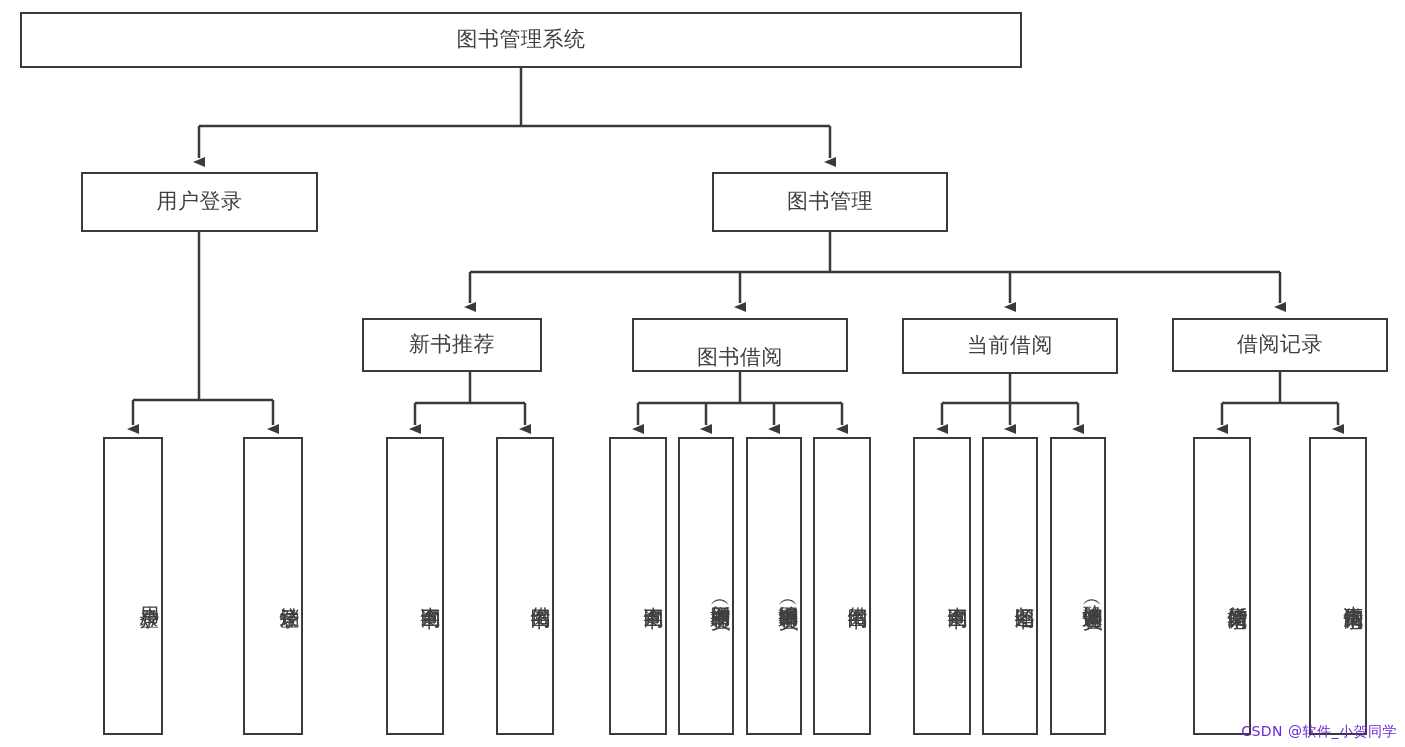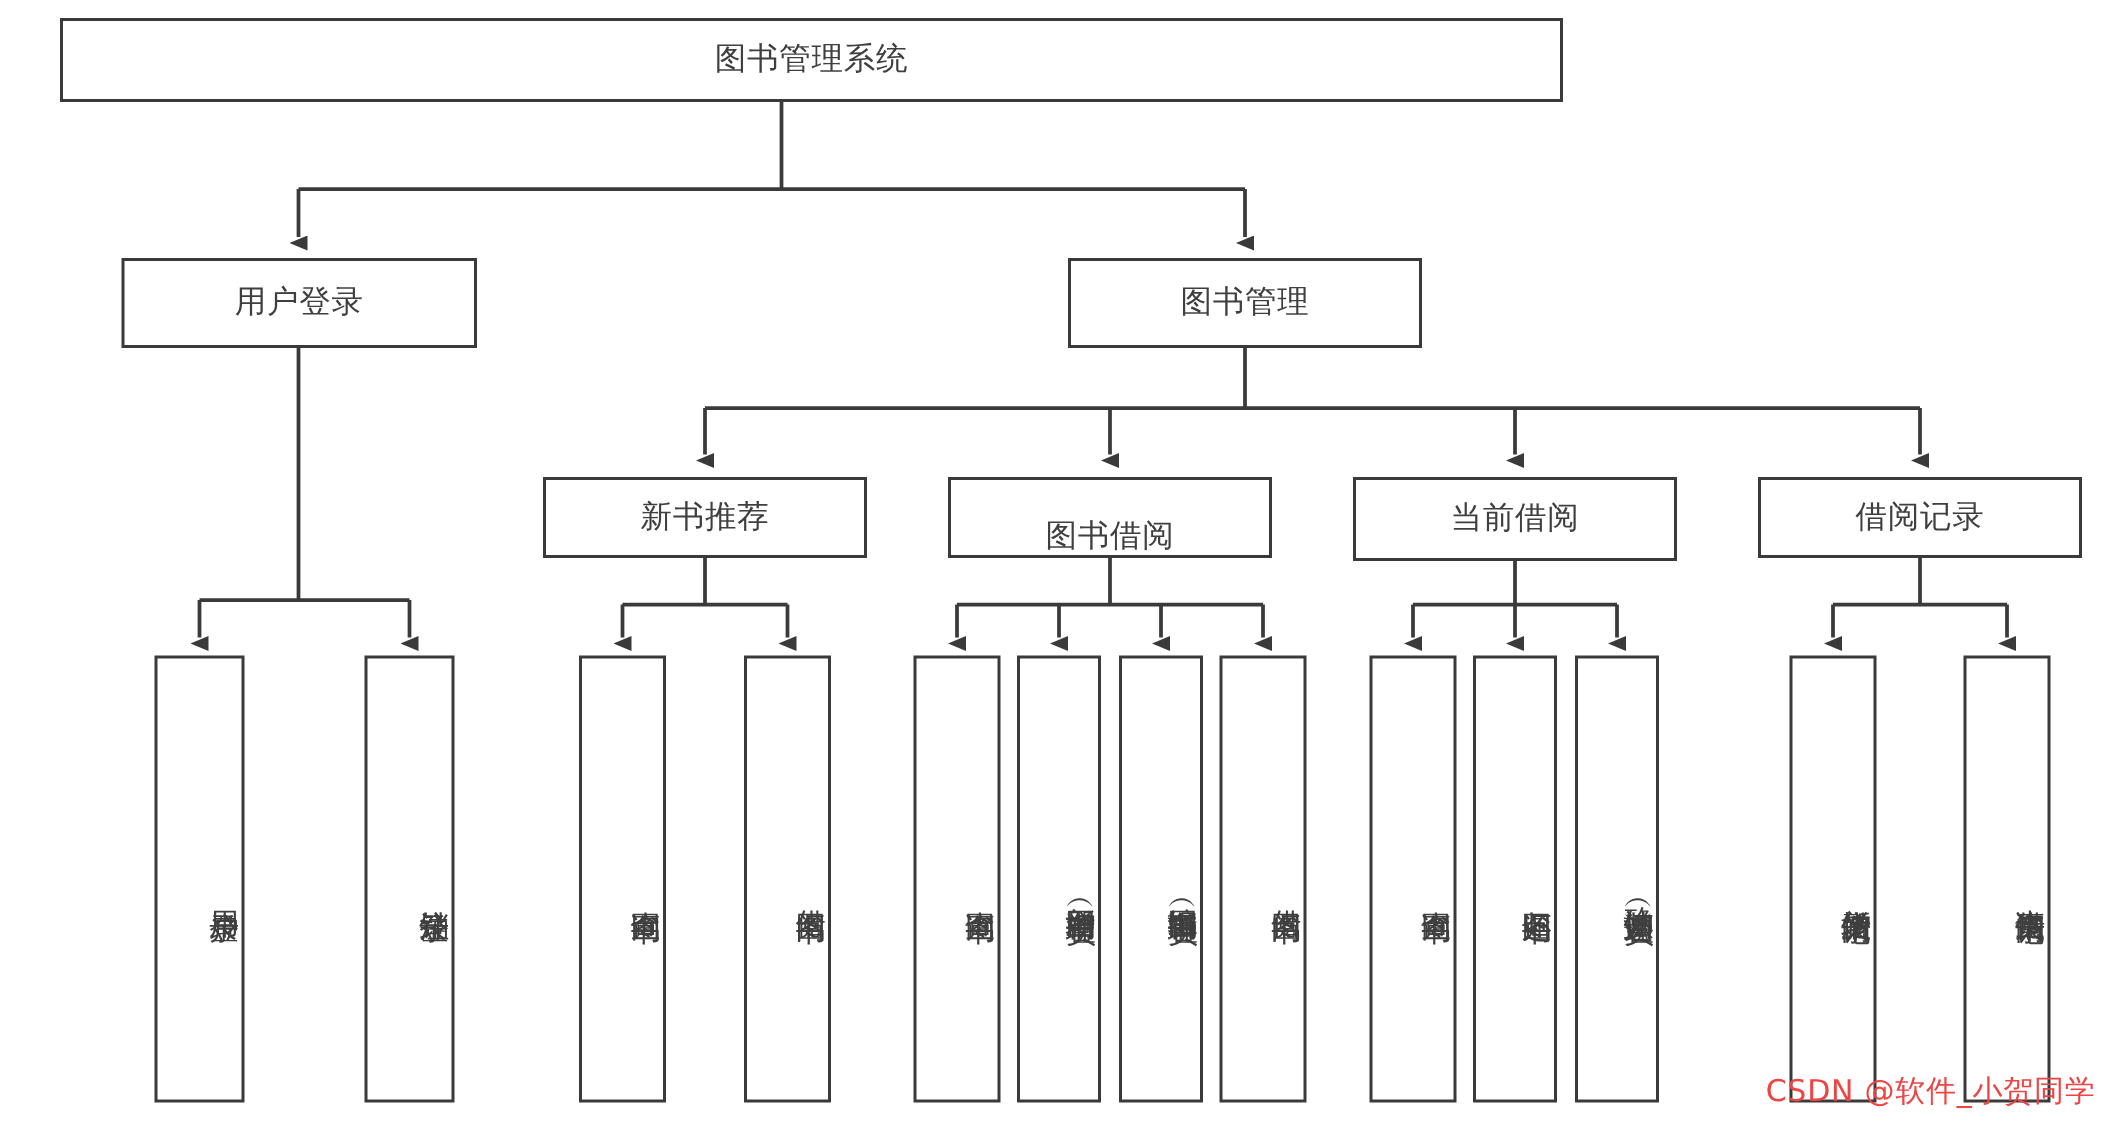--- a/index.html
+++ b/index.html
@@ -56,22 +56,22 @@
     white-space: nowrap;
   }
   .node.horiz .htext {
     display: block;
     white-space: nowrap;
   }
   #watermark {
     position: absolute;
     right: 8px;
     bottom: 6px;
-    font-size: 20px;
-    color: #ef4444;
+    font-size: 14px;
+    color: #6d28d9;
     letter-spacing: 0.5px;
     white-space: nowrap;
   }
 </style>
 </head>
 <body>
 
 <div id="canvas">
 
   <svg id="edges" viewBox="0 0 1405 747">
@@ -117,32 +117,32 @@
       <path d="M1010,403 L1010,425" marker-end="url(#arrow)"></path>
       <path d="M1078,403 L1078,425" marker-end="url(#arrow)"></path>
 
       <path d="M1280,372 L1280,403"></path>
       <path d="M1222,403 L1338,403"></path>
       <path d="M1222,403 L1222,425" marker-end="url(#arrow)"></path>
       <path d="M1338,403 L1338,425" marker-end="url(#arrow)"></path>
     </g>
   </svg>
 
-  <div class="node horiz" style="left:20px; top:12px; width:1002px; height:56px;margin-left:20px;">
+  <div class="node horiz" style="left:20px; top:12px; width:1002px; height:56px;">
     <span class="htext">图书管理系统</span>
   </div>
 
   <div class="node horiz" style="left:81px; top:172px; width:237px; height:60px;">
     <span class="htext">用户登录</span>
   </div>
   <div class="node horiz" style="left:712px; top:172px; width:236px; height:60px;">
     <span class="htext">图书管理</span>
   </div>
 
-  <div class="node horiz" style="left:362px; top:318px; width:216px; height:54px;">
+  <div class="node horiz" style="left:362px; top:318px; width:180px; height:54px;">
     <span class="htext">新书推荐</span>
   </div>
   <div class="node horiz" style="left:632px; top:318px; width:216px; height:54px;align-items:flex-end;">
     <span class="htext">图书借阅</span>
   </div>
   <div class="node horiz" style="left:902px; top:318px; width:216px; height:56px;">
     <span class="htext">当前借阅</span>
   </div>
   <div class="node horiz" style="left:1172px; top:318px; width:216px; height:54px;">
     <span class="htext">借阅记录</span>

